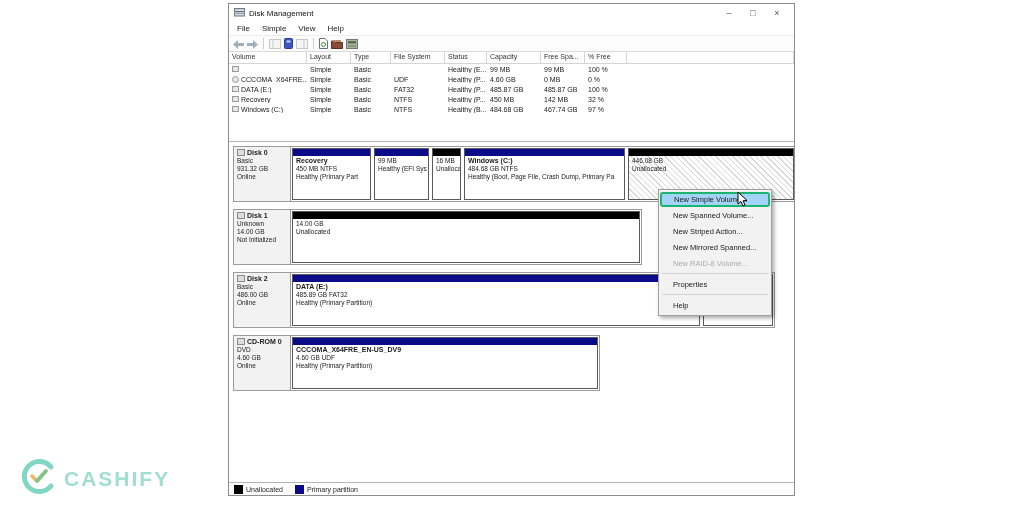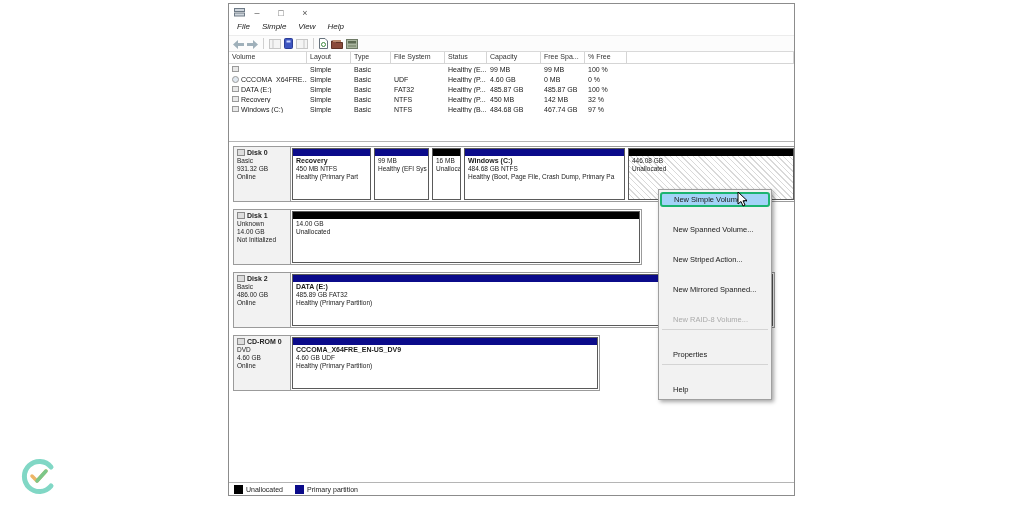--- a/index.html
+++ b/index.html
@@ -6,21 +6,21 @@
   html,body { width:1024px; height:512px; background:#ffffff; overflow:hidden;
               font-family:"Liberation Sans", sans-serif; color:#1a1a1a; }
 
   
   .window { position:absolute; left:228px; top:3px; width:567px; height:493px;
             background:#fff; border:1px solid #8c8c8c; display:flex; flex-direction:column; }
   .titlebar { height:18px; display:flex; align-items:center; padding:0 5px; background:#fff; flex:0 0 auto; }
   .title-text { font-size:8px; margin-left:4px; flex:1; color:#111; }
   .win-controls { display:flex; }
   .win-controls span { width:24px; text-align:center; font-size:9px; color:#555; line-height:18px; }
-  .menubar { height:13px; display:flex; align-items:flex-start; padding-left:2px; flex:0 0 auto;font-style:italic; }
+  .menubar { height:13px; display:flex; align-items:center; padding-left:2px; flex:0 0 auto; }
   .menubar span { font-size:8px; padding:0 6px; color:#222; }
   .toolbar { height:17px; display:flex; align-items:center; padding:0 4px; gap:3px;
              border-top:1px solid #ececec; border-bottom:1px solid #d9d9d9; background:#fcfcfc; flex:0 0 auto; }
   .tsep { width:1px; height:11px; background:#d0d0d0; margin:0 2px; }
   .ticon { display:inline-block; }
 
   
   .table-area { height:90px; border-bottom:1px solid #b5b5b5; overflow:hidden; flex:0 0 auto; background:#fff; }
   .thead { display:flex; height:12px; border-bottom:1px solid #d5d5d5; }
   .th { font-size:7px; color:#333; padding:1px 3px; border-right:1px solid #d5d5d5;
@@ -50,21 +50,21 @@
   
   .legend { height:13px; flex:0 0 auto; border-top:1px solid #b5b5b5; display:flex;
             align-items:center; gap:12px; padding:0 5px; font-size:7px; background:#fff; }
   .legend .litem { display:flex; align-items:center; gap:3px; }
   .legend .sq { width:9px; height:9px; display:inline-block; }
 
   
   .context-menu { position:absolute; left:658px; top:189px; width:114px; background:#f2f2f2;
                   border:1px solid #a0a0a0; box-shadow:2px 2px 4px rgba(0,0,0,.35);
                   padding:2px 0; z-index:20; }
-  .cm-item { font-size:7.5px; color:#1a1a1a; padding:18px 4px 3px 14px; white-space:nowrap; }
+  .cm-item { font-size:7.5px; color:#1a1a1a; padding:4px 4px 3px 14px; white-space:nowrap; }
   .cm-item.disabled { color:#ababab; }
   .cm-item.highlighted { background:#a3d3f7; border:2px solid #1cb470; border-radius:3px;
                          margin:0 1px; padding:1px 4px 1px 12px; }
   .cm-sep { height:1px; background:#d4d4d4; margin:2px 3px; }
 
   .cursor-icon { position:absolute; left:737px; top:192px; z-index:30; }
 
   
   .watermark { position:absolute; left:20px; top:458px; display:flex; align-items:center;
                gap:7px; opacity:.78; }
@@ -75,20 +75,21 @@
 
 <div class="window">
 
   <div class="titlebar">
     <span class="ticon">
       <svg width="11" height="11" viewBox="0 0 11 11">
           <rect x="0.5" y="1.5" width="10" height="3" fill="#cfd6dd" stroke="#6e7a86" stroke-width="1"></rect>
           <rect x="0.5" y="6" width="10" height="3" fill="#cfd6dd" stroke="#6e7a86" stroke-width="1"></rect>
         </svg>
     </span>
+    <span class="title-text">Disk Management</span>
     <span class="win-controls">
       <span>–</span>
       <span>□</span>
       <span>×</span>
     </span>
   </div>
 
   <div class="menubar" id="menubar">
       <span>File</span>
       <span>Simple</span>
@@ -382,13 +383,14 @@
 </span>
 
 <div class="watermark">
   <span>
     <svg width="37" height="37" viewBox="0 0 37 37">
       <path d="M31 9 A15 15 0 1 0 31 28" fill="none" stroke="#5ecdb6" stroke-width="5" stroke-linecap="round"></path>
       <path d="M12 18 L17 23 L26 13" fill="none" stroke="#e8a13c" stroke-width="3.5" stroke-linecap="round" stroke-linejoin="round"></path>
       <path d="M17 23 L26 13" fill="none" stroke="#57b868" stroke-width="3.5" stroke-linecap="round"></path>
     </svg>
   </span>
+  <span class="wm-text">CASHIFY</span>
 </div>
 
 </body></html>

